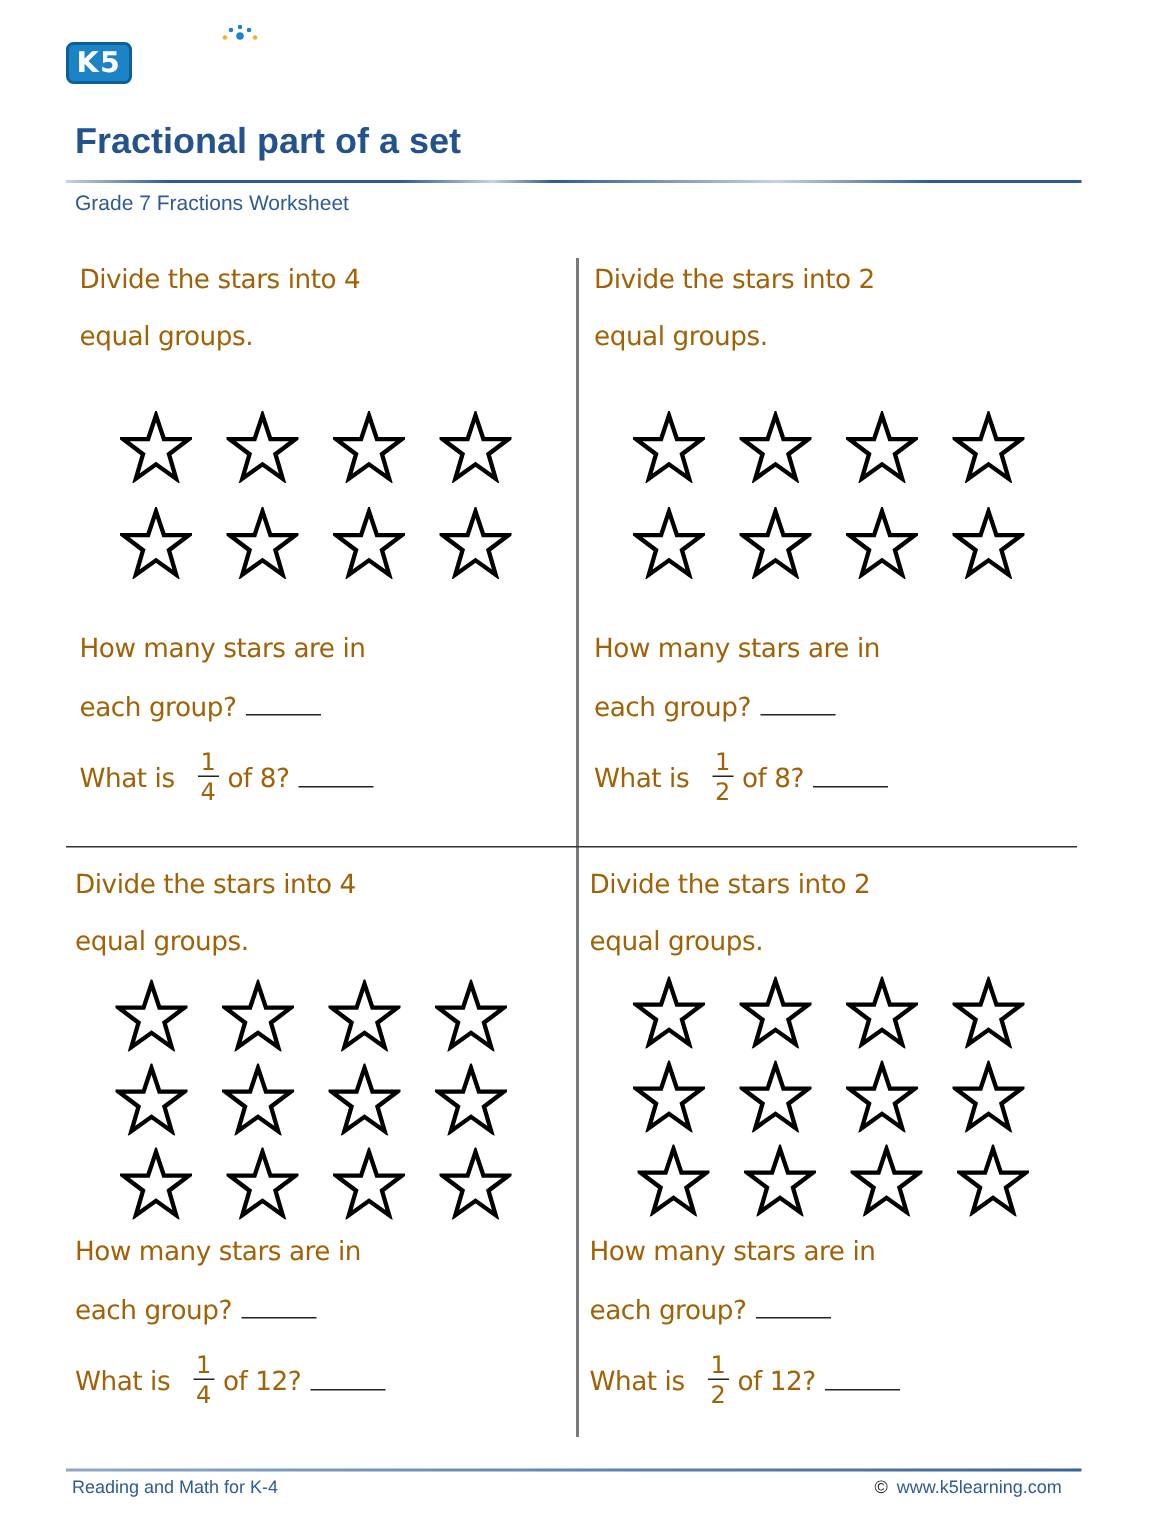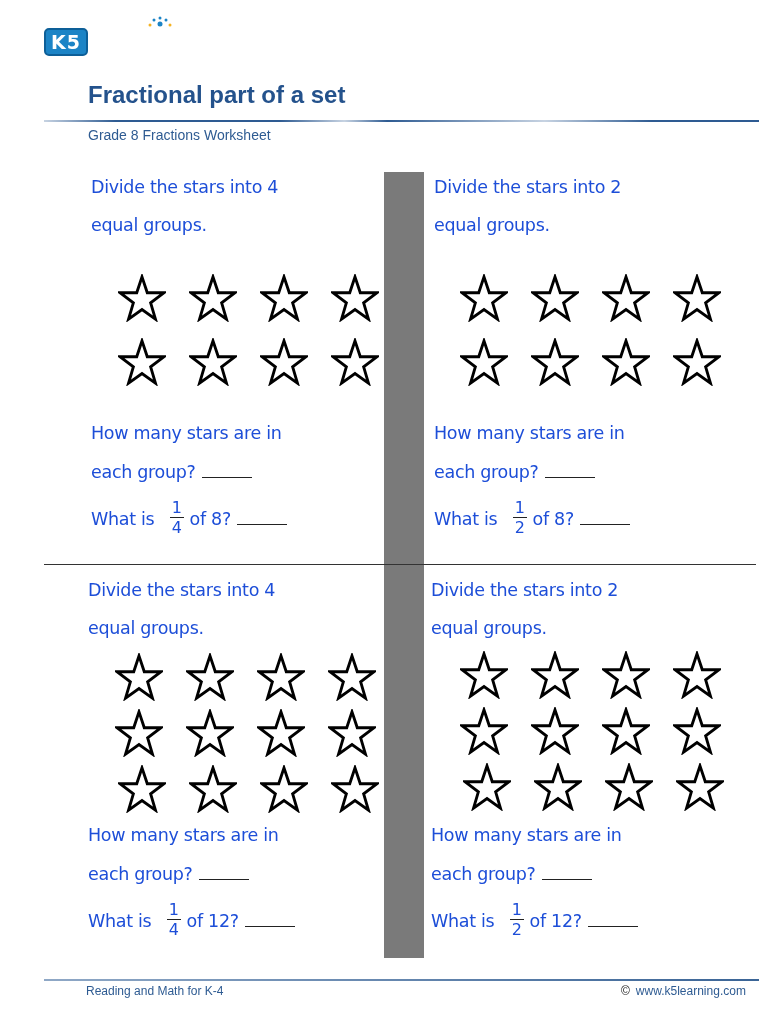--- a/index.html
+++ b/index.html
@@ -1,18 +1,18 @@
 <!DOCTYPE html>
 <html><head>
   <meta charset="utf-8">
   <style>
     html, body { margin: 0; padding: 0; background: #ffffff; }
     body { width: 768px; height: 1024px; position: relative; overflow: hidden;
            font-family: "DejaVu Sans", sans-serif; color: #231f20; }
-    .abs { position: absolute; padding-left: 38px; }
+    .abs { position: absolute; }
 
     
     .logo { left: 44px; top: 18px; height: 40px; width: 160px; }
     .logo-badge { position: absolute; left: 0; top: 10px; width: 44px; height: 28px;
                   background: #1c84c6; border-radius: 5px; border: 2px solid #0d5f98;
                   box-sizing: border-box; color: #fff; font-family: "DejaVu Sans", sans-serif;
                   font-weight: bold; font-size: 19px; line-height: 24px; text-align: center;
                   letter-spacing: 1px; }
     .logo-text { position: absolute; left: 46px; top: 6px; color: #4c8a2e;
                  font-family: "Liberation Sans", sans-serif; font-weight: bold; font-size: 27px;
@@ -25,21 +25,21 @@
     .header-rule { left: 44px; top: 120px; width: 677px; height: 2px;
                    background: linear-gradient(to right, #c7d3e2 0%, #2e5b92 10%, #2e5b92 33%, #c7d3e2 42%, #2e5b92 48%, #c7d3e2 70%, #2e5b92 85%, #2e5b92 100%); }
     .subtitle { left: 50px; top: 126px; font-family: "Liberation Sans", sans-serif; font-size: 14px;
                 color: #2e5b92; line-height: 18px; }
 
     
     .vline { left: 384px; top: 172px; width: 2px; height: 786px; background: #7a7a7a; }
     .hline { left: 44px; top: 564px; width: 674px; height: 1px; background: #333; }
 
     
-    .txt { font-family: "DejaVu Sans", sans-serif; font-size: 17.5px; color: #1d4ed8;
+    .txt { font-family: "DejaVu Sans", sans-serif; font-size: 17.5px; color: #a16207;
            line-height: 22px; white-space: nowrap; letter-spacing: -0.3px; }
     .blank { display: inline-block; width: 50px; border-bottom: 1.5px solid #222; height: 15px;
              vertical-align: baseline; margin-left: 6px; }
     .frac { display: inline-block; vertical-align: middle; text-align: center; margin: 0 6px 0 10px;
             font-size: 16px; line-height: 20px; position: relative; top: -2px; }
     .frac .num { display: block; border-bottom: 1.5px solid #222; padding: 0 2px; line-height: 19px; }
     .frac .den { display: block; line-height: 20px; }
 
     
     .stars { display: grid; grid-template-columns: repeat(4, 71px); }
@@ -65,21 +65,21 @@
     <circle cx="7" cy="4" r="1.5" fill="#1c84c6"></circle>
     <circle cx="13" cy="2" r="1.5" fill="#1c84c6"></circle>
     <circle cx="19" cy="4" r="1.5" fill="#1c84c6"></circle>
     <circle cx="23" cy="9" r="1.5" fill="#f4b223"></circle>
     <circle cx="13" cy="8" r="2.5" fill="#1c84c6"></circle>
   </svg>
 </div>
 
 <div class="abs title">Fractional part of a set</div>
 <div class="abs header-rule"></div>
-<div class="abs subtitle">Grade 8 Fractions Worksheet</div>
+<div class="abs subtitle">Grade 7 Fractions Worksheet</div>
 
 <div class="abs vline"></div>
 <div class="abs hline"></div>
 
 <div class="abs txt" style="left:53px; top:176px;">Divide the stars into 4</div>
 <div class="abs txt" style="left:53px; top:214px;">equal groups.</div>
 <div class="abs stars" style="left:80px; top:274px;">
   <div class="star">
       <svg viewBox="0 0 50 50">
         <polygon points="25,3 30.5,19.5 48,19.5 34,30 39,47 25,37 11,47 16,30 2,19.5 19.5,19.5" fill="#fff" stroke="#000" stroke-width="3" stroke-linejoin="miter"></polygon>

